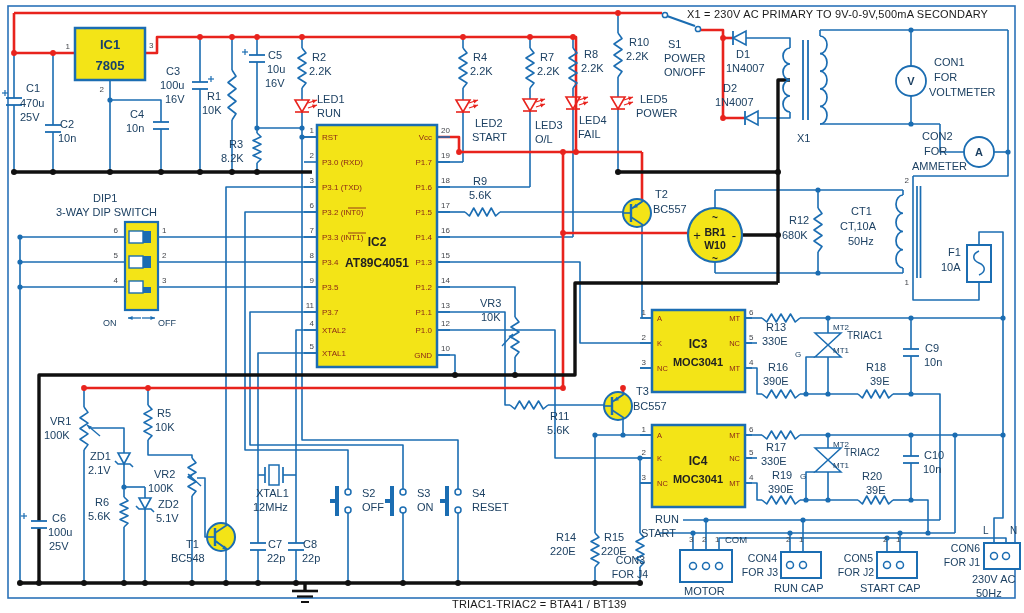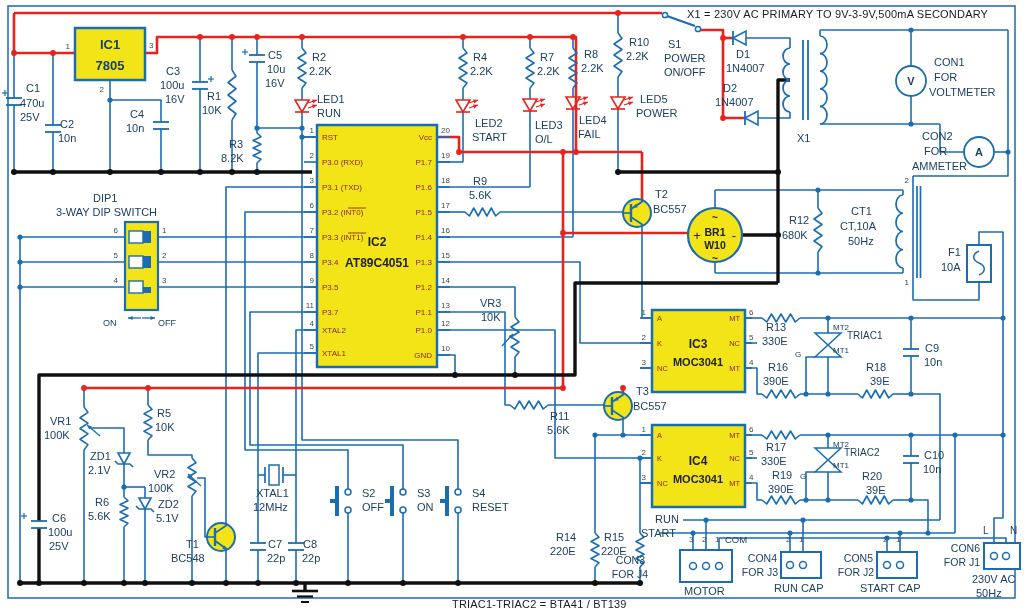--- a/index.html
+++ b/index.html
@@ -725,15 +725,15 @@
       <text x="873" y="562" font-size="10.5" fill="#1c4062" text-anchor="end" font-weight="normal">CON5</text>
       <text x="874" y="576" font-size="10.5" fill="#1c4062" text-anchor="end" font-weight="normal">FOR J2</text>
       <text x="860" y="592" font-size="11" fill="#1c4062" text-anchor="start" font-weight="normal">START CAP</text>
       <text x="983" y="534" font-size="10" fill="#1c4062" text-anchor="start" font-weight="normal">L</text>
       <text x="1010" y="534" font-size="10" fill="#1c4062" text-anchor="start" font-weight="normal">N</text>
       <text x="980" y="552" font-size="10.5" fill="#1c4062" text-anchor="end" font-weight="normal">CON6</text>
       <text x="980" y="566" font-size="10.5" fill="#1c4062" text-anchor="end" font-weight="normal">FOR J1</text>
       <text x="972" y="583" font-size="11" fill="#1c4062" text-anchor="start" font-weight="normal">230V AC</text>
       <text x="976" y="597" font-size="11" fill="#1c4062" text-anchor="start" font-weight="normal">50Hz</text>
     </svg>
-  <div class="note" id="note-top">X1 = 230V AC PRIMARY TO 9V-3-9V,500mA SECONDARY</div>
+  <div class="note" id="note-top">X1 = 230V AC PRIMARY TO 9V-0-9V,500mA SECONDARY</div>
   <div class="note" id="note-bottom">TRIAC1-TRIAC2 = BTA41 / BT139</div>
 </div>
 
 </body></html>

